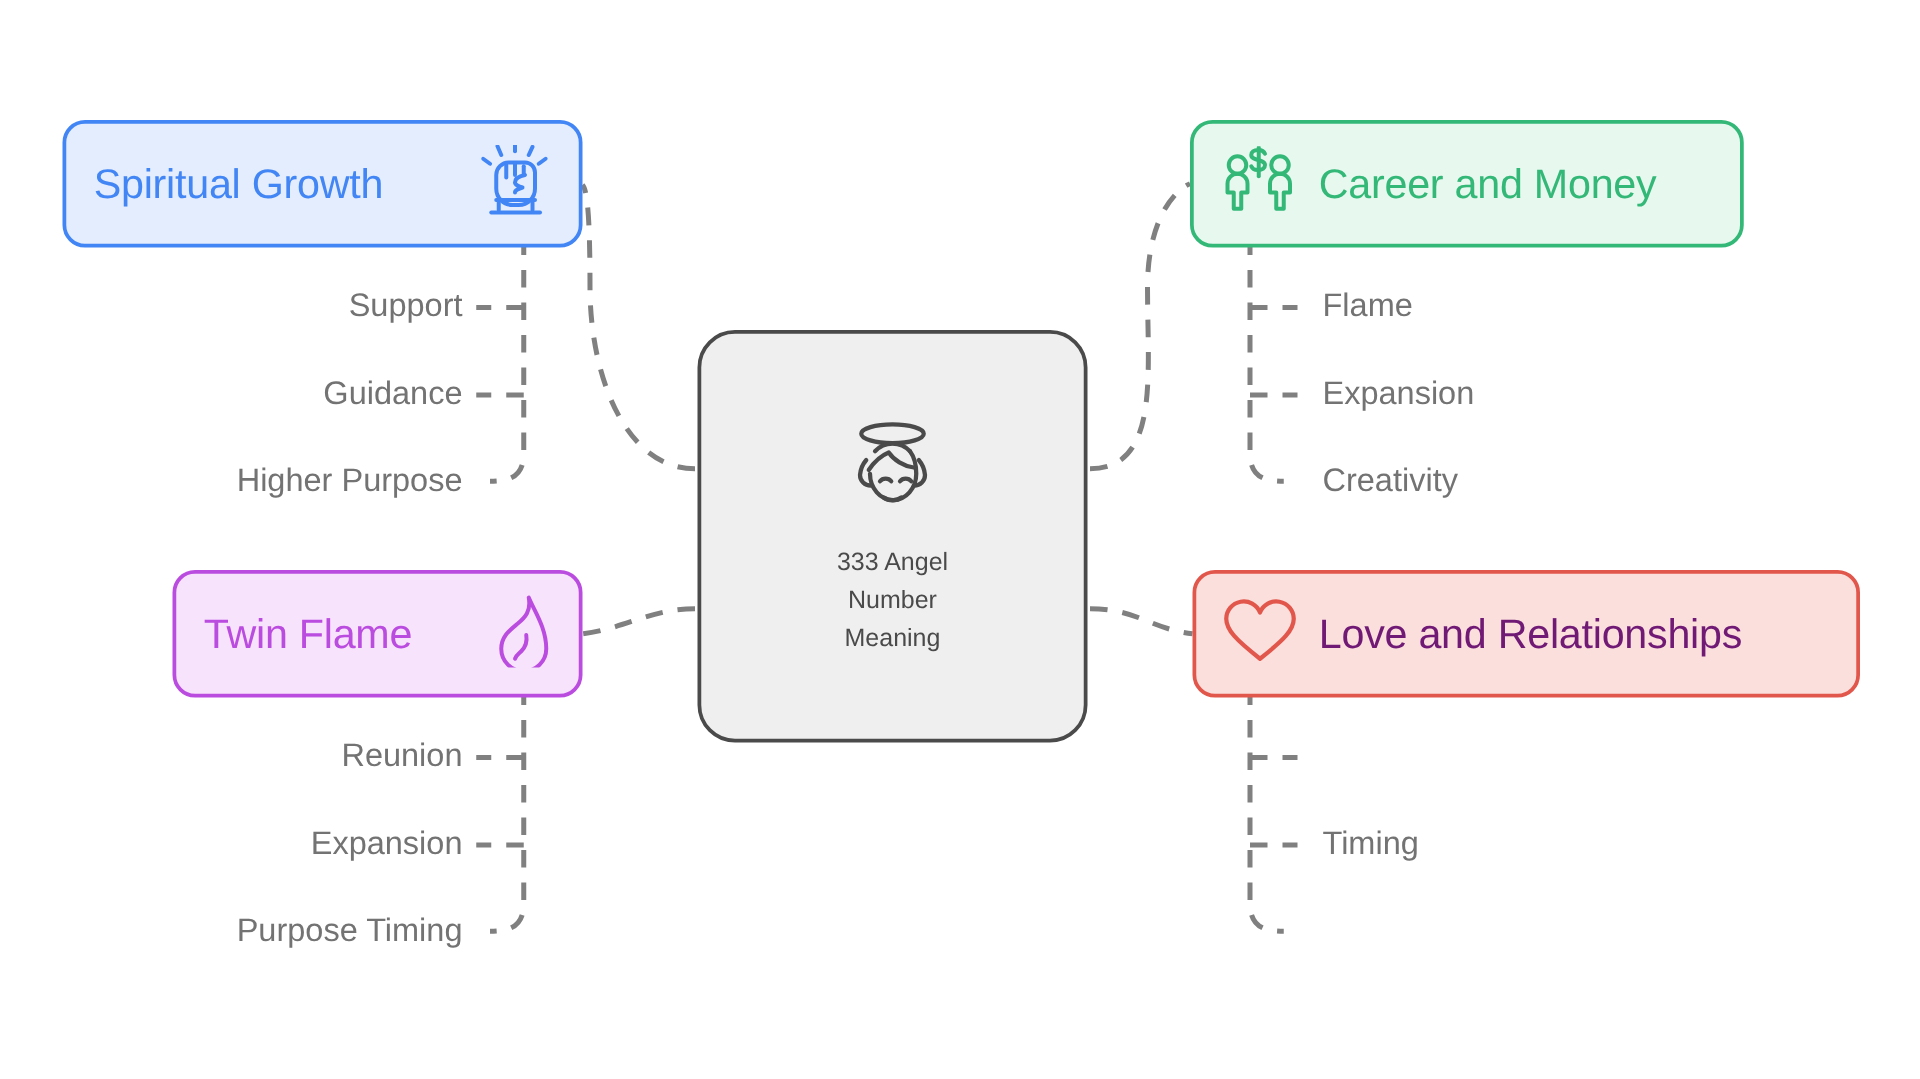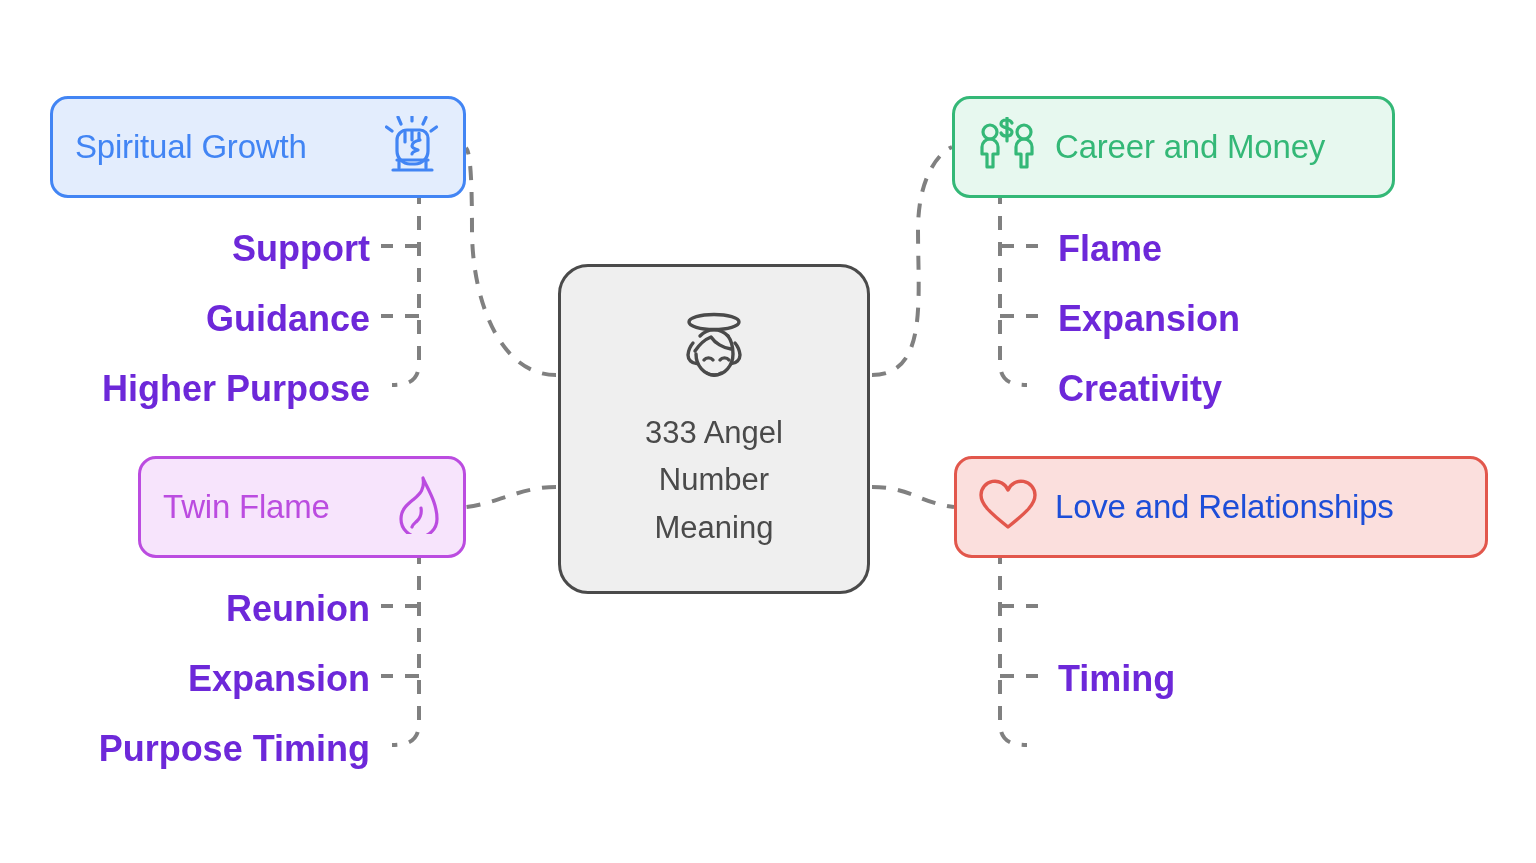--- a/index.html
+++ b/index.html
@@ -55,36 +55,35 @@
     box-sizing: border-box;
     border: 3px solid #4a4a4a;
     background: #efefef;
     border-radius: 30px;
     display: flex;
     flex-direction: column;
     align-items: center;
     justify-content: center;
   }
   #center-node .ctitle {
-    font-size: 31px;
+    font-size: 20px;
     line-height: 1.52;
     color: #4a4a4a;
     text-align: center;
     white-space: pre-line;
     margin-top: 12px;
   }
 
   
   .sub {
     position: absolute;
-    font-size: 36px;
+    font-size: 26px;
     line-height: 1;
-    color: #6d28d9;
+    color: #737373;
     white-space: nowrap;
-    font-weight: bold;
   }
   .sub.r { text-align: right; }
   .sub.l { text-align: left; }
 </style>
 </head>
 <body>
 
 <div id="canvas">
 
   <svg id="links" viewBox="0 0 1536 863" width="1536" height="863">
@@ -184,21 +183,21 @@
     <span class="label" style="color:#34b877;">Career and Money</span>
   </div>
 
   <div class="node" style="left:954px; top:456px; width:534px; height:102px;
               background:#fbdfdd; border-color:#e2574c; justify-content:flex-start; gap:18px;">
     <span class="ico">
       <svg width="58" height="52" viewBox="0 0 58 52" fill="none" stroke="#e2574c" stroke-width="3.4" stroke-linecap="round" stroke-linejoin="round">
         <path d="M29 48 C10 33 2 25 2 16 A14 14 0 0 1 29 11 A14 14 0 0 1 56 16 C56 25 48 33 29 48 z"></path>
       </svg>
     </span>
-    <span class="label" style="color:#1d4ed8;">Love and Relationships</span>
+    <span class="label" style="color:#701a75;">Love and Relationships</span>
   </div>
 
   <div class="sub r" style="right:1166px; top:231px;">Support</div>
   <div class="sub r" style="right:1166px; top:301px;">Guidance</div>
   <div class="sub r" style="right:1166px; top:371px;">Higher Purpose</div>
 
   <div class="sub r" style="right:1166px; top:591px;">Reunion</div>
   <div class="sub r" style="right:1166px; top:661px;">Expansion</div>
   <div class="sub r" style="right:1166px; top:731px;">Purpose Timing</div>
 

